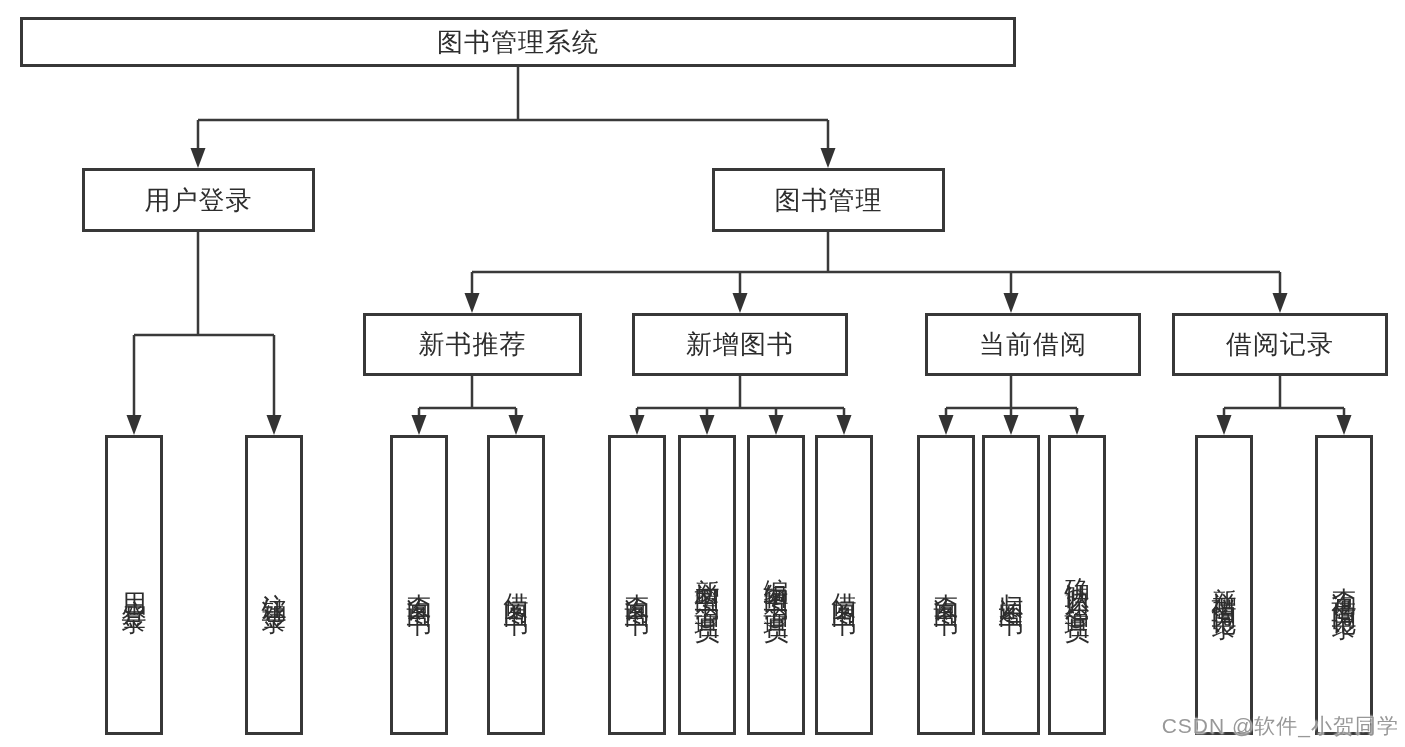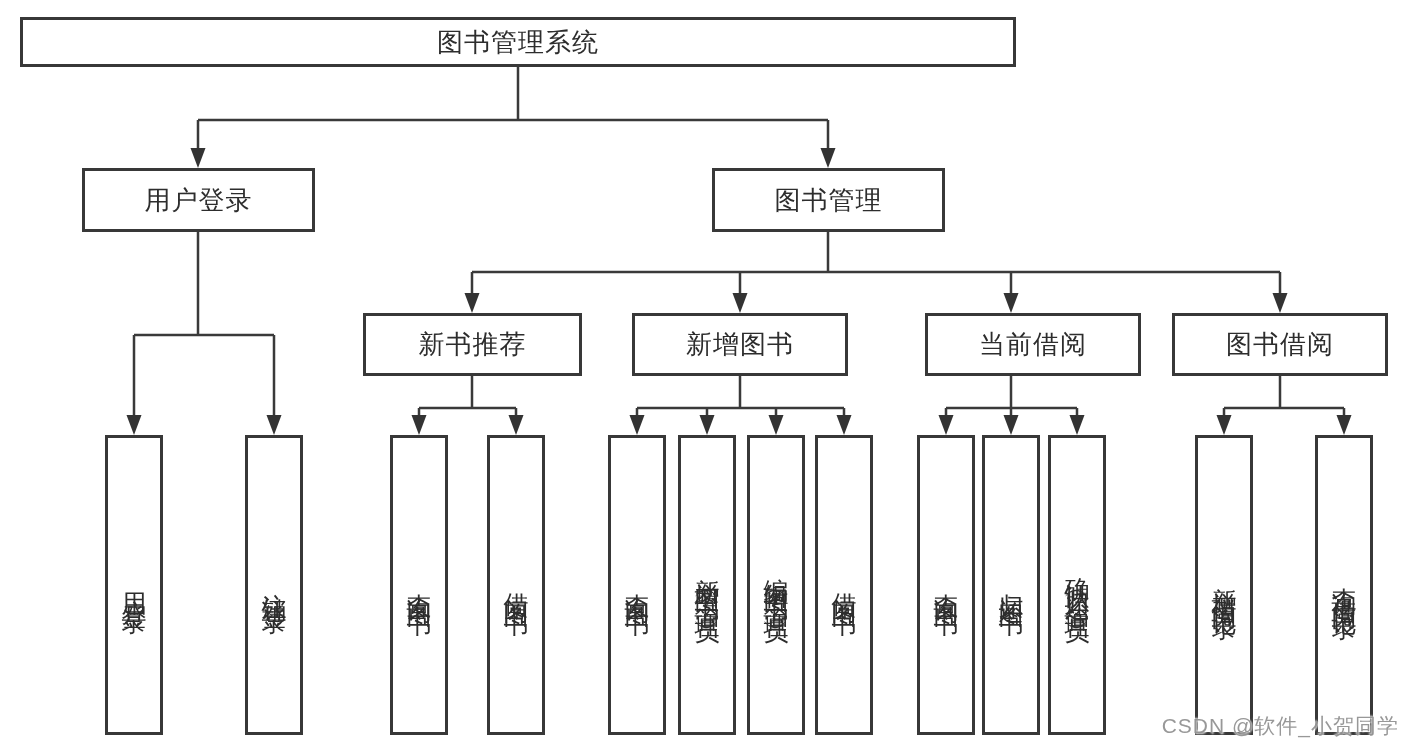--- a/index.html
+++ b/index.html
@@ -85,21 +85,21 @@
   <div class="box hbox" style="left:712px;top:168px;width:233px;height:64px">
     <span>图书管理</span>
   </div>
   <div class="box hbox" style="left:632px;top:313px;width:216px;height:63px">
     <span>新增图书</span>
   </div>
   <div class="box hbox" style="left:925px;top:313px;width:216px;height:63px">
     <span>当前借阅</span>
   </div>
   <div class="box hbox" style="left:1172px;top:313px;width:216px;height:63px">
-    <span>图书借阅</span>
+    <span>借阅记录</span>
   </div>
 
   <div class="box leaf" style="left:105px;top:435px;width:58px;height:300px">
     <span>用户登录</span>
   </div>
   <div class="box leaf" style="left:245px;top:435px;width:58px;height:300px">
     <span>注销登录</span>
   </div>
 
   <div class="box leaf" style="left:390px;top:435px;width:58px;height:300px">

